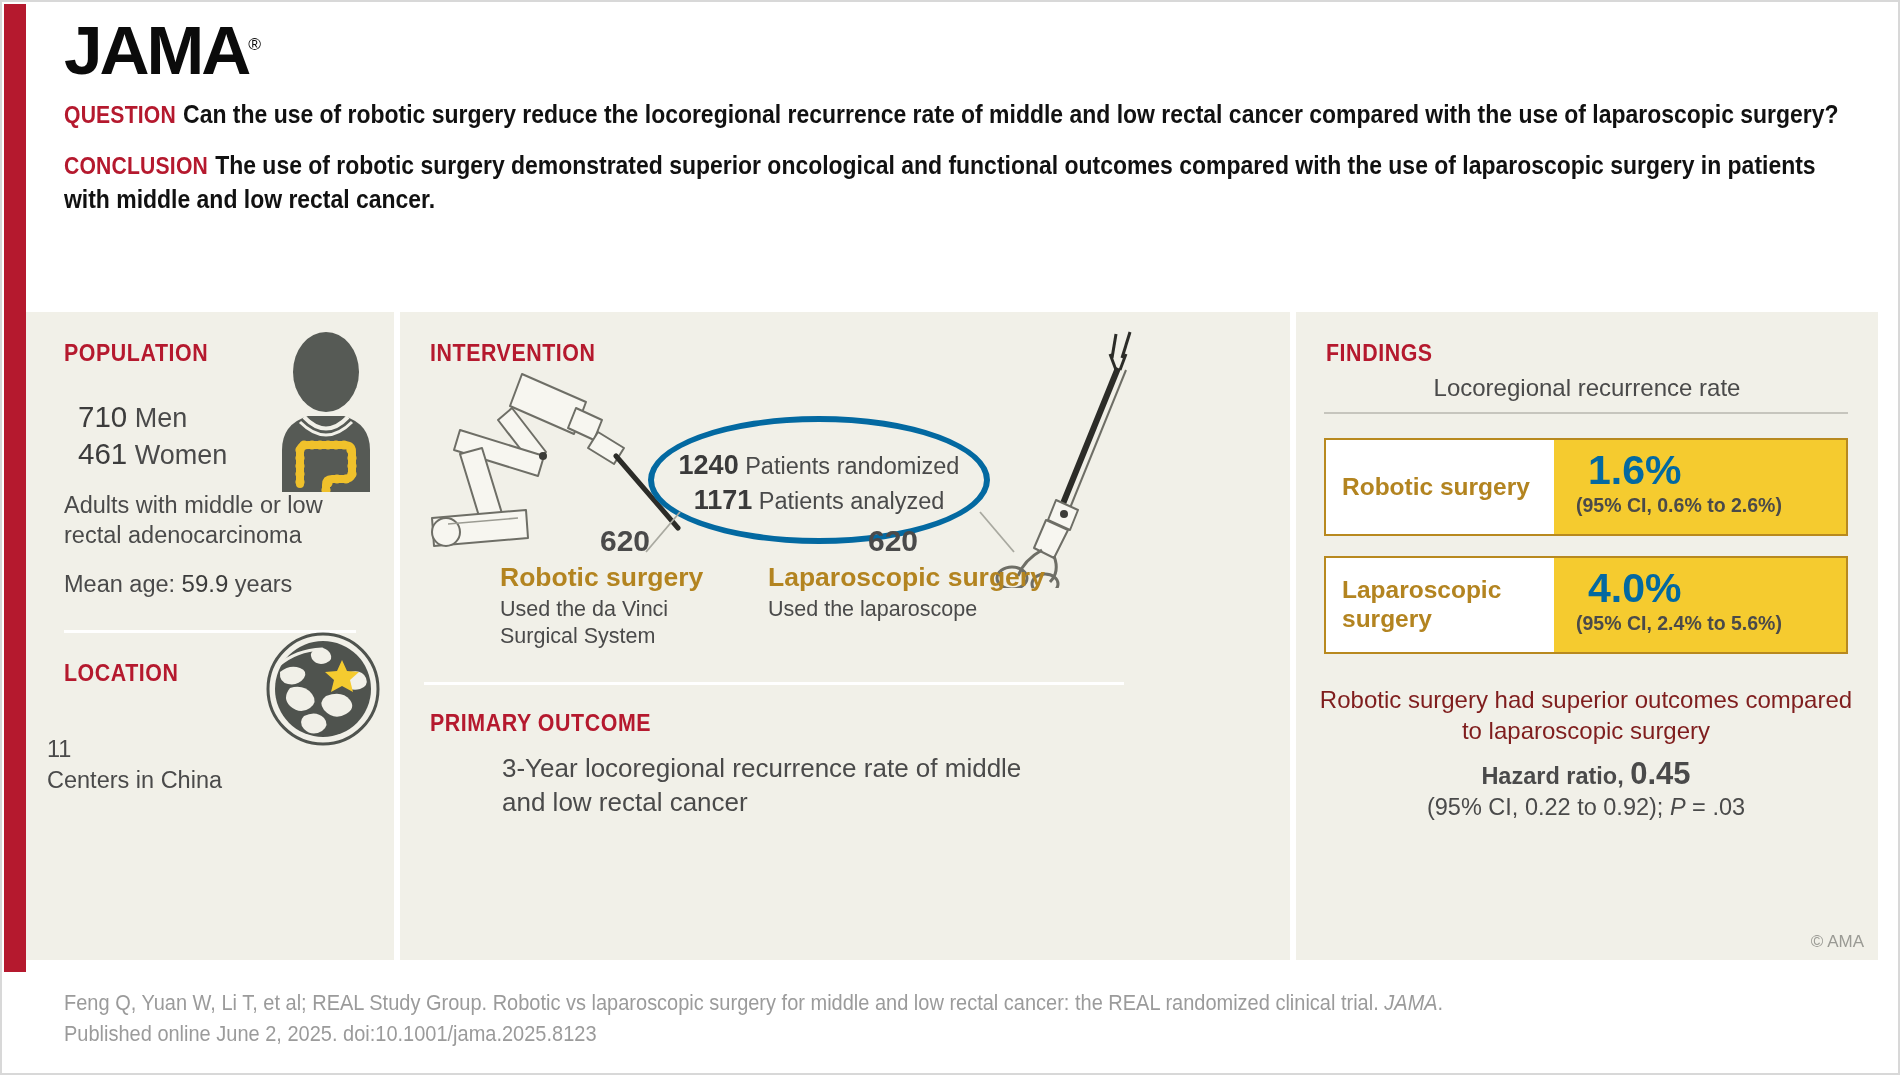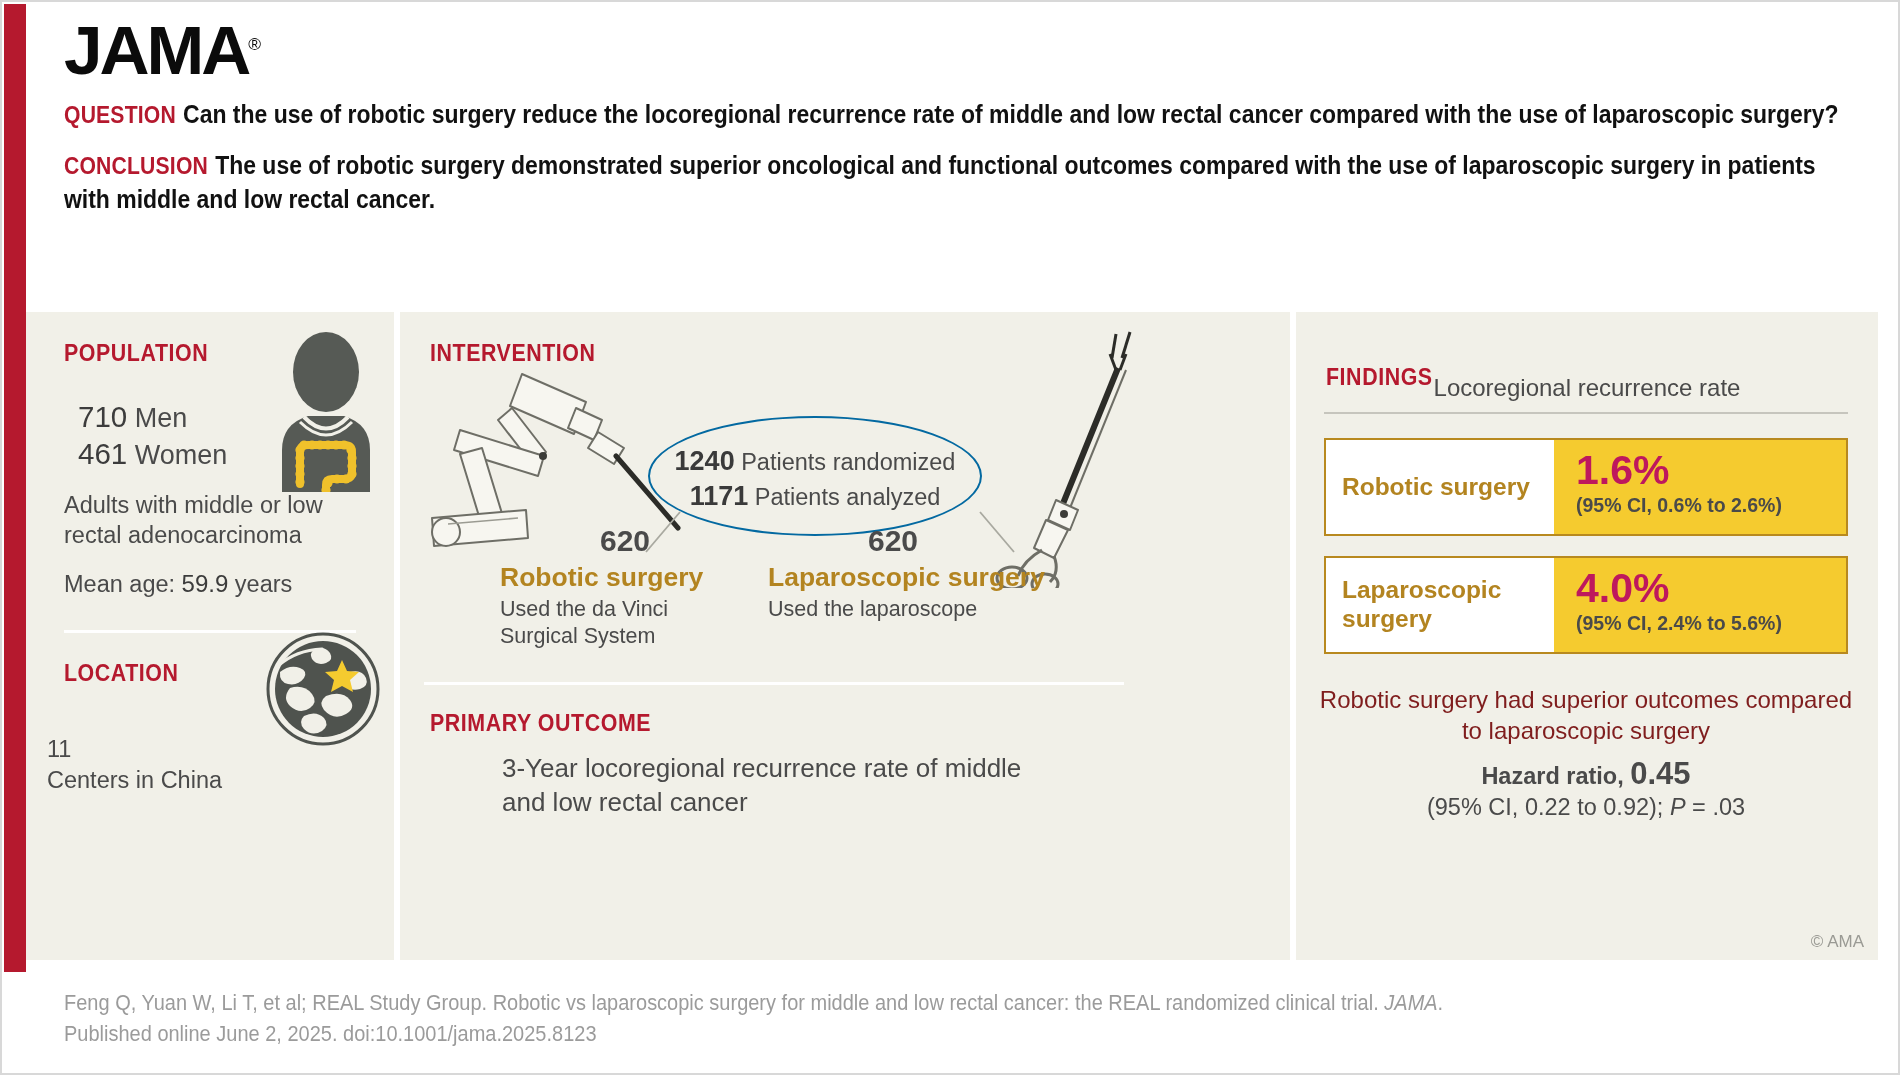--- a/index.html
+++ b/index.html
@@ -48,55 +48,55 @@
   .pop-age b{font-size:24px;font-weight:normal;color:#3c3c3c;}
   .divider{position:absolute;left:38px;width:292px;height:3px;background:#ffffff;}
   .loc-head{position:absolute;left:38px;top:348px;}
   .globe{position:absolute;left:238px;top:318px;width:118px;height:118px;}
   .loc-n{position:absolute;left:21px;top:422px;font-size:23.5px;color:#4a4a4a;
          line-height:1.3;}
 
   
   .int-head{position:absolute;left:30px;top:28px;}
   .ellipse{position:absolute;left:248px;top:104px;width:330px;height:116px;
-           border:2px solid #0369a1;border-radius:50%;}
+           border:6px solid #0369a1;border-radius:50%;}
   .ell-txt{position:absolute;left:0;top:26px;width:100%;text-align:center;
            font-size:23.5px;color:#4a4a4a;line-height:1.3;white-space:nowrap;}
   .ell-txt b{font-size:27px;font-weight:bold;color:#3a3a3a;}
   .n620{position:absolute;font-size:30px;font-weight:600;color:#4a4a4a;}
   .n620.a{left:200px;top:212px;}
   .n620.b{left:468px;top:212px;}
   .armlbl{position:absolute;font-size:26.5px;font-weight:bold;color:#b38420;
           white-space:nowrap;}
   .armlbl.a{left:100px;top:250px;}
   .armlbl.b{left:368px;top:250px;}
   .armsub{position:absolute;font-size:21.5px;color:#4a4a4a;line-height:1.26;}
   .armsub.a{left:100px;top:284px;width:200px;}
   .armsub.b{left:368px;top:284px;width:240px;}
   .mid-div{position:absolute;left:24px;top:370px;width:700px;height:3px;
            background:#ffffff;}
   .po-head{position:absolute;left:30px;top:398px;}
   .po-txt{position:absolute;left:102px;top:440px;width:560px;font-size:26px;
           color:#4a4a4a;line-height:1.3;}
 
   
-  .f-head{position:absolute;left:30px;top:28px;margin-top:24px;}
+  .f-head{position:absolute;left:30px;top:28px;}
   .f-sub{position:absolute;left:0;top:62px;width:100%;text-align:center;
          font-size:24px;color:#4a4a4a;}
   .f-rule{position:absolute;left:28px;top:100px;width:524px;height:2px;
           background:#c6c5bd;}
   .frow{position:absolute;left:28px;display:flex;border:2.5px solid #b8891f;
         box-sizing:border-box;width:524px;}
   .frow.r1{top:126px;height:98px;}
   .frow.r2{top:244px;height:98px;}
   .fcell-l{background:#ffffff;display:flex;align-items:center;box-sizing:border-box;
            padding:0 16px;width:228px;}
   .fcell-l span{font-size:24.5px;font-weight:bold;color:#b38420;line-height:1.18;}
   .fcell-r{background:#f5cb2f;flex:1;box-sizing:border-box;padding:10px 0 0 22px;}
-  .fpct{font-size:41px;font-weight:bold;color:#be185d;line-height:1.0;}
+  .fpct{font-size:41px;font-weight:bold;color:#0369a1;line-height:1.0;margin-left:12px;}
   .fci{font-size:19.5px;font-weight:bold;color:#4a4a4a;margin-top:3px;}
   .f-concl{position:absolute;left:14px;top:372px;width:552px;text-align:center;
            font-size:24px;color:#7f1d1d;line-height:1.3;}
   .f-hr{position:absolute;left:14px;top:444px;width:552px;text-align:center;
         font-size:23.5px;font-weight:bold;color:#4a4a4a;}
   .f-hr b{font-size:31px;font-weight:bold;}
   .f-hrci{position:absolute;left:14px;top:482px;width:552px;text-align:center;
           font-size:23.5px;color:#4a4a4a;}
   .f-hrci i{font-style:italic;}
   .ama{position:absolute;right:14px;bottom:8px;font-size:17px;color:#9a9a94;}

